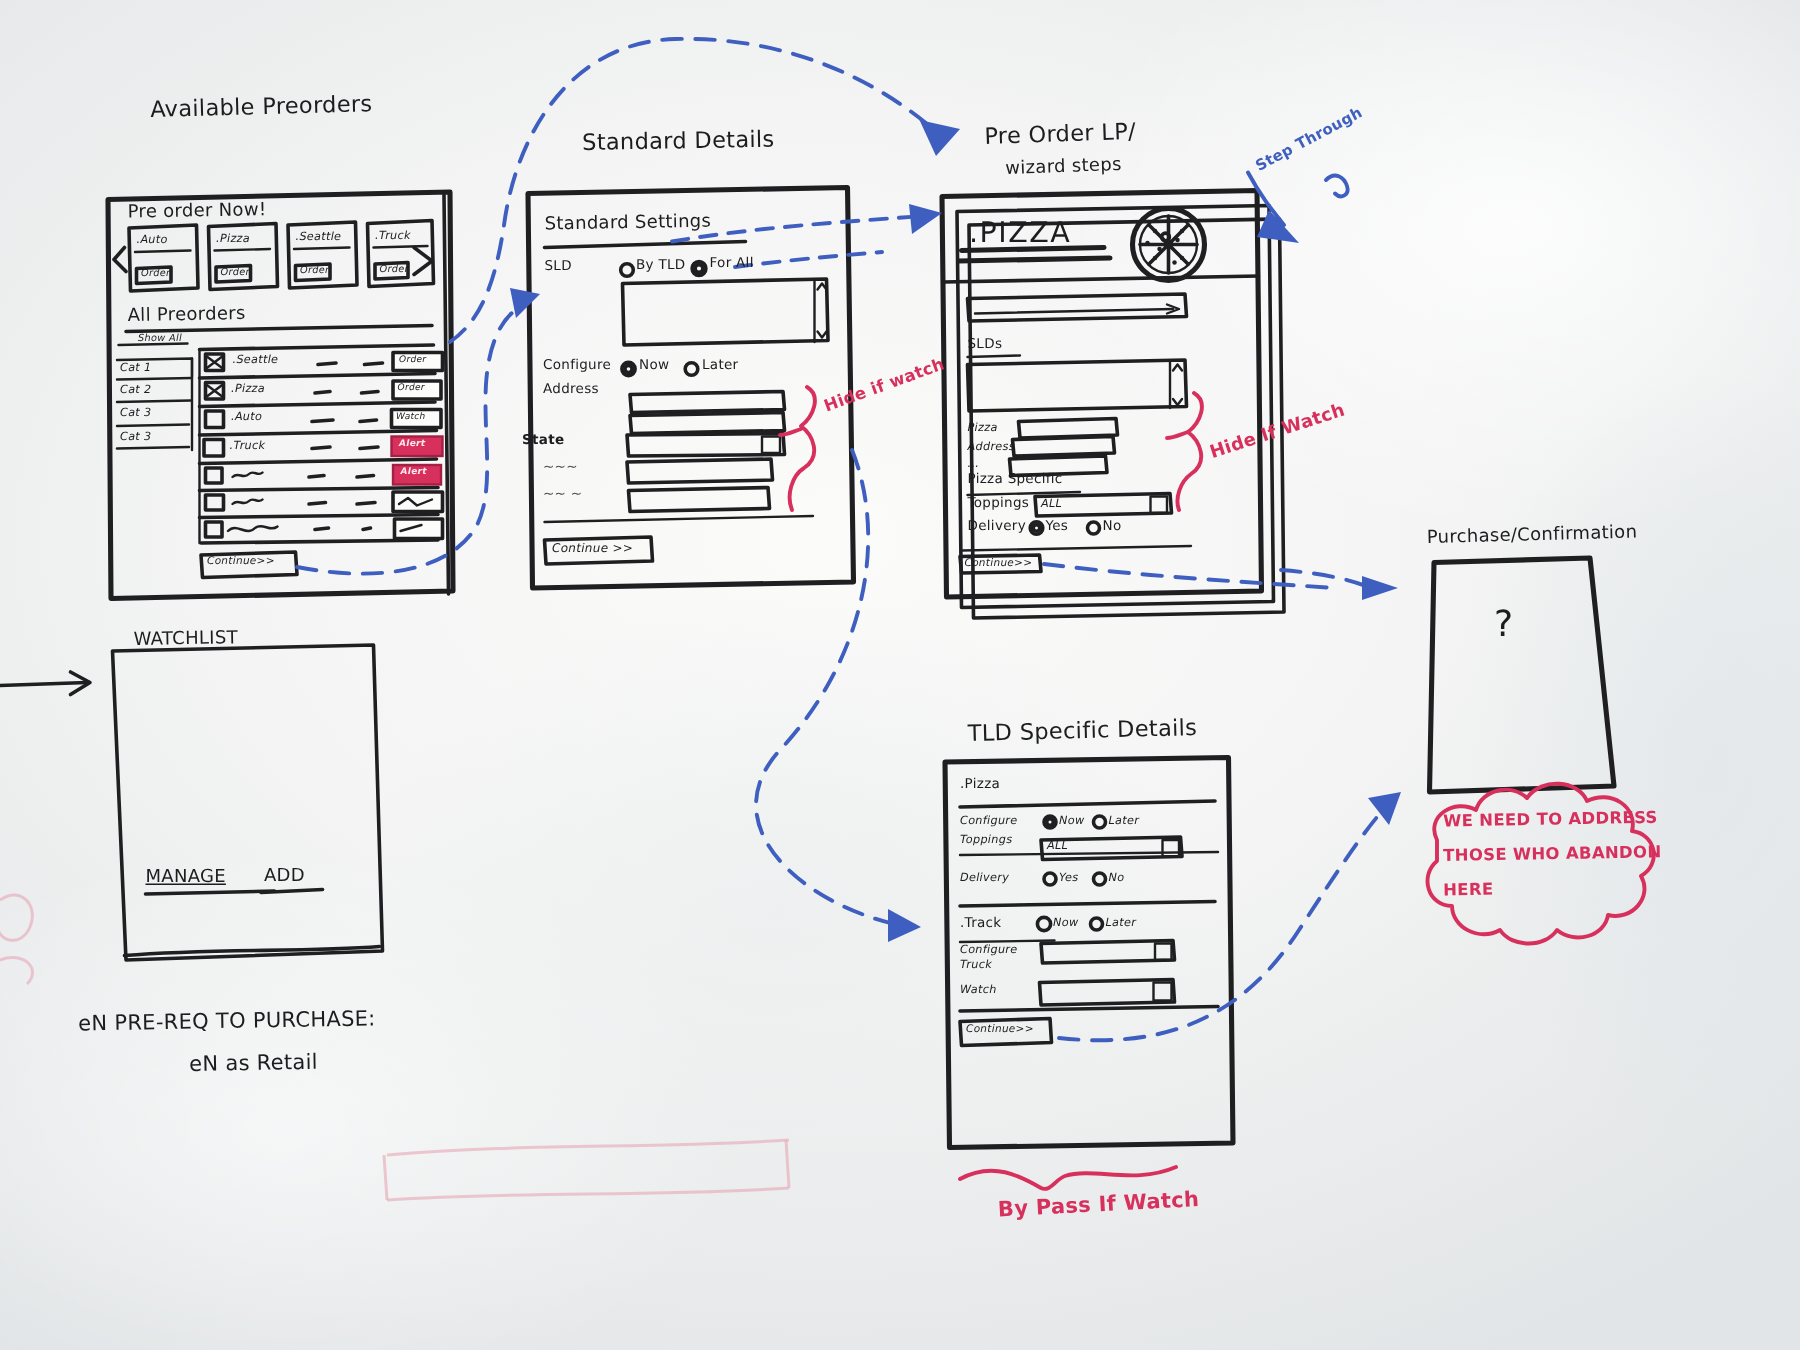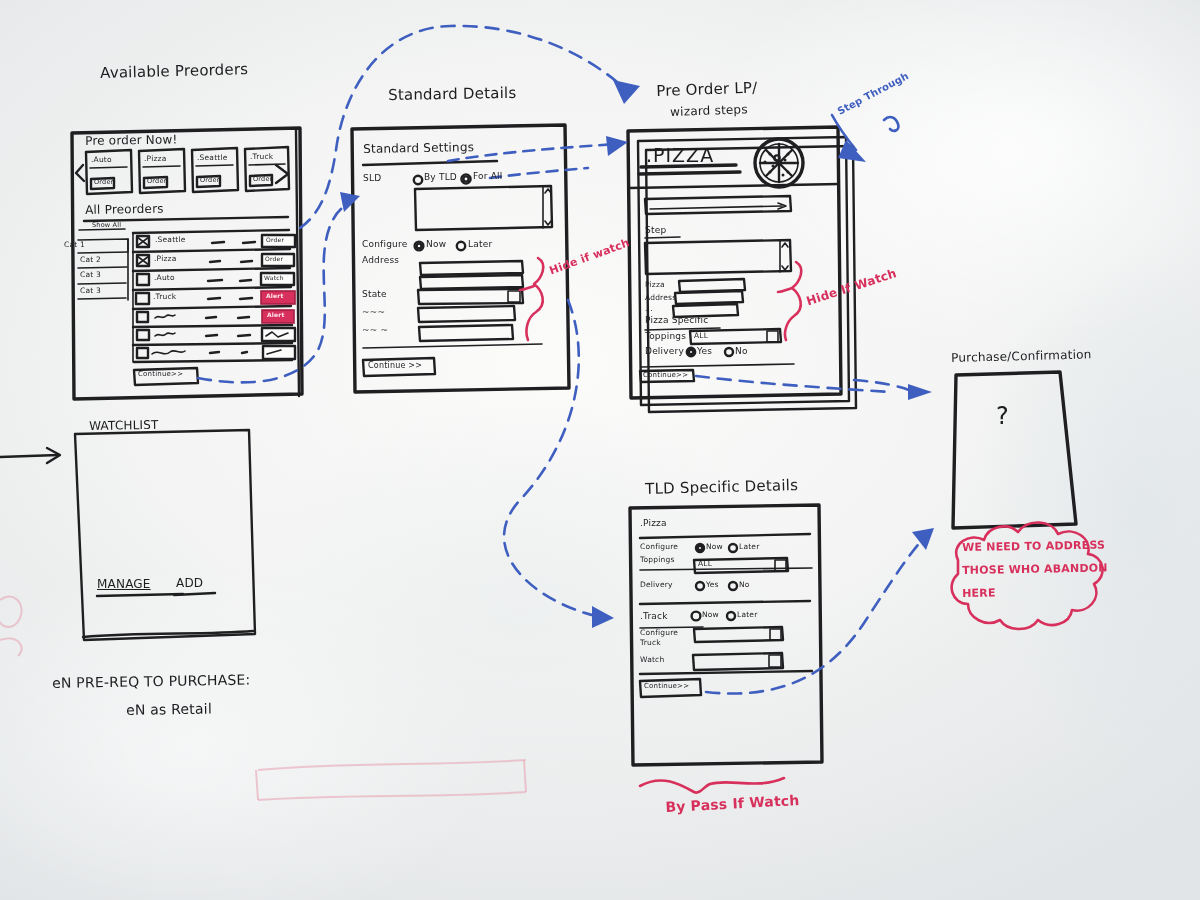--- a/index.html
+++ b/index.html
@@ -38,21 +38,21 @@
   .hw{
     position:absolute;
     font-family:"DejaVu Sans", sans-serif;
     color:#1d1d20;
     white-space:pre;
     line-height:1.05;
     letter-spacing:.2px;
     transform-origin:left top;
   }
   .hw.sm{font-size:9px;}
-  .hw.xs{font-size:7.5px;}
+  .hw.xs{font-size:7.5px;font-style:italic;}
   .hw.md{font-size:12px;}
   .hw.lg{font-size:15px;}
   .hw.xl{font-size:19px;}
   .hw.red{color:#d8305c;}
   .hw.blue{color:#3f5fc0;}
   .hw.bold{font-weight:bold;}
   .hw.scratch{color:#2a2a2d;opacity:.85;}
 </style>
 </head>
 <body>
@@ -362,21 +362,21 @@
   <div class="hw xs" style="left:144px;top:155px;">.Pizza</div>
   <div class="hw xs" style="left:147px;top:178px;font-size:6.5px;">Order</div>
   <div class="hw xs" style="left:197px;top:154px;">.Seattle</div>
   <div class="hw xs" style="left:200px;top:177px;font-size:6.5px;">Order</div>
   <div class="hw xs" style="left:250px;top:153px;">.Truck</div>
   <div class="hw xs" style="left:253px;top:176px;font-size:6.5px;">Order</div>
 
   <div class="hw md" style="left:85px;top:204px;transform:rotate(-1deg);">All Preorders</div>
 
   <div class="hw xs" style="left:92px;top:222px;font-size:6.5px;">Show All</div>
-  <div class="hw xs" style="left:64px;top:241px;">Cat 1</div>
+  <div class="hw xs" style="left:80px;top:241px;">Cat 1</div>
   <div class="hw xs" style="left:80px;top:256px;">Cat 2</div>
   <div class="hw xs" style="left:80px;top:271px;">Cat 3</div>
   <div class="hw xs" style="left:80px;top:287px;">Cat 3</div>
 
   <div class="hw xs" style="left:155px;top:236px;">.Seattle</div>
   <div class="hw xs" style="left:266px;top:237px;font-size:6px;">Order</div>
   <div class="hw xs" style="left:154px;top:255px;">.Pizza</div>
   <div class="hw xs" style="left:265px;top:256px;font-size:6px;">Order</div>
   <div class="hw xs" style="left:154px;top:274px;">.Auto</div>
   <div class="hw xs" style="left:264px;top:275px;font-size:6px;">Watch</div>
@@ -390,30 +390,30 @@
   <div class="hw md" style="left:363px;top:143px;transform:rotate(-1deg);">Standard Settings</div>
   <div class="hw sm" style="left:363px;top:174px;">SLD</div>
   <div class="hw sm" style="left:424px;top:173px;">By TLD</div>
   <div class="hw sm" style="left:473px;top:172px;">For All</div>
 
   <div class="hw sm" style="left:362px;top:240px;">Configure</div>
   <div class="hw sm" style="left:426px;top:240px;">Now</div>
   <div class="hw sm" style="left:468px;top:240px;">Later</div>
 
   <div class="hw sm" style="left:362px;top:256px;">Address</div>
-  <div class="hw sm" style="left:362px;top:290px;">State</div>
+  <div class="hw sm" style="left:348px;top:290px;font-weight:bold;">State</div>
   <div class="hw sm scratch" style="left:362px;top:308px;">~~~</div>
   <div class="hw sm scratch" style="left:362px;top:326px;">~~ ~</div>
 
   <div class="hw xs" style="left:368px;top:362px;font-size:8px;">Continue &gt;&gt;</div>
 
   <div class="hw lg" style="left:656px;top:84px;transform:rotate(-2deg);">Pre Order LP/</div>
   <div class="hw md" style="left:670px;top:106px;transform:rotate(-2deg);">wizard steps</div>
   <div class="hw xl" style="left:646px;top:146px;letter-spacing:1px;">.PIZZA</div>
-  <div class="hw sm" style="left:645px;top:226px;">Step</div>
+  <div class="hw sm" style="left:645px;top:226px;">SLDs</div>
 
   <div class="hw xs" style="left:645px;top:281px;">Pizza</div>
   <div class="hw xs" style="left:645px;top:294px;">Address</div>
   <div class="hw xs" style="left:645px;top:305px;">...</div>
 
   <div class="hw sm" style="left:645px;top:316px;">Pizza Specific</div>
   <div class="hw sm" style="left:645px;top:332px;">Toppings</div>
   <div class="hw xs" style="left:694px;top:332px;">ALL</div>
   <div class="hw sm" style="left:645px;top:347px;">Delivery</div>
   <div class="hw sm" style="left:697px;top:347px;">Yes</div>

